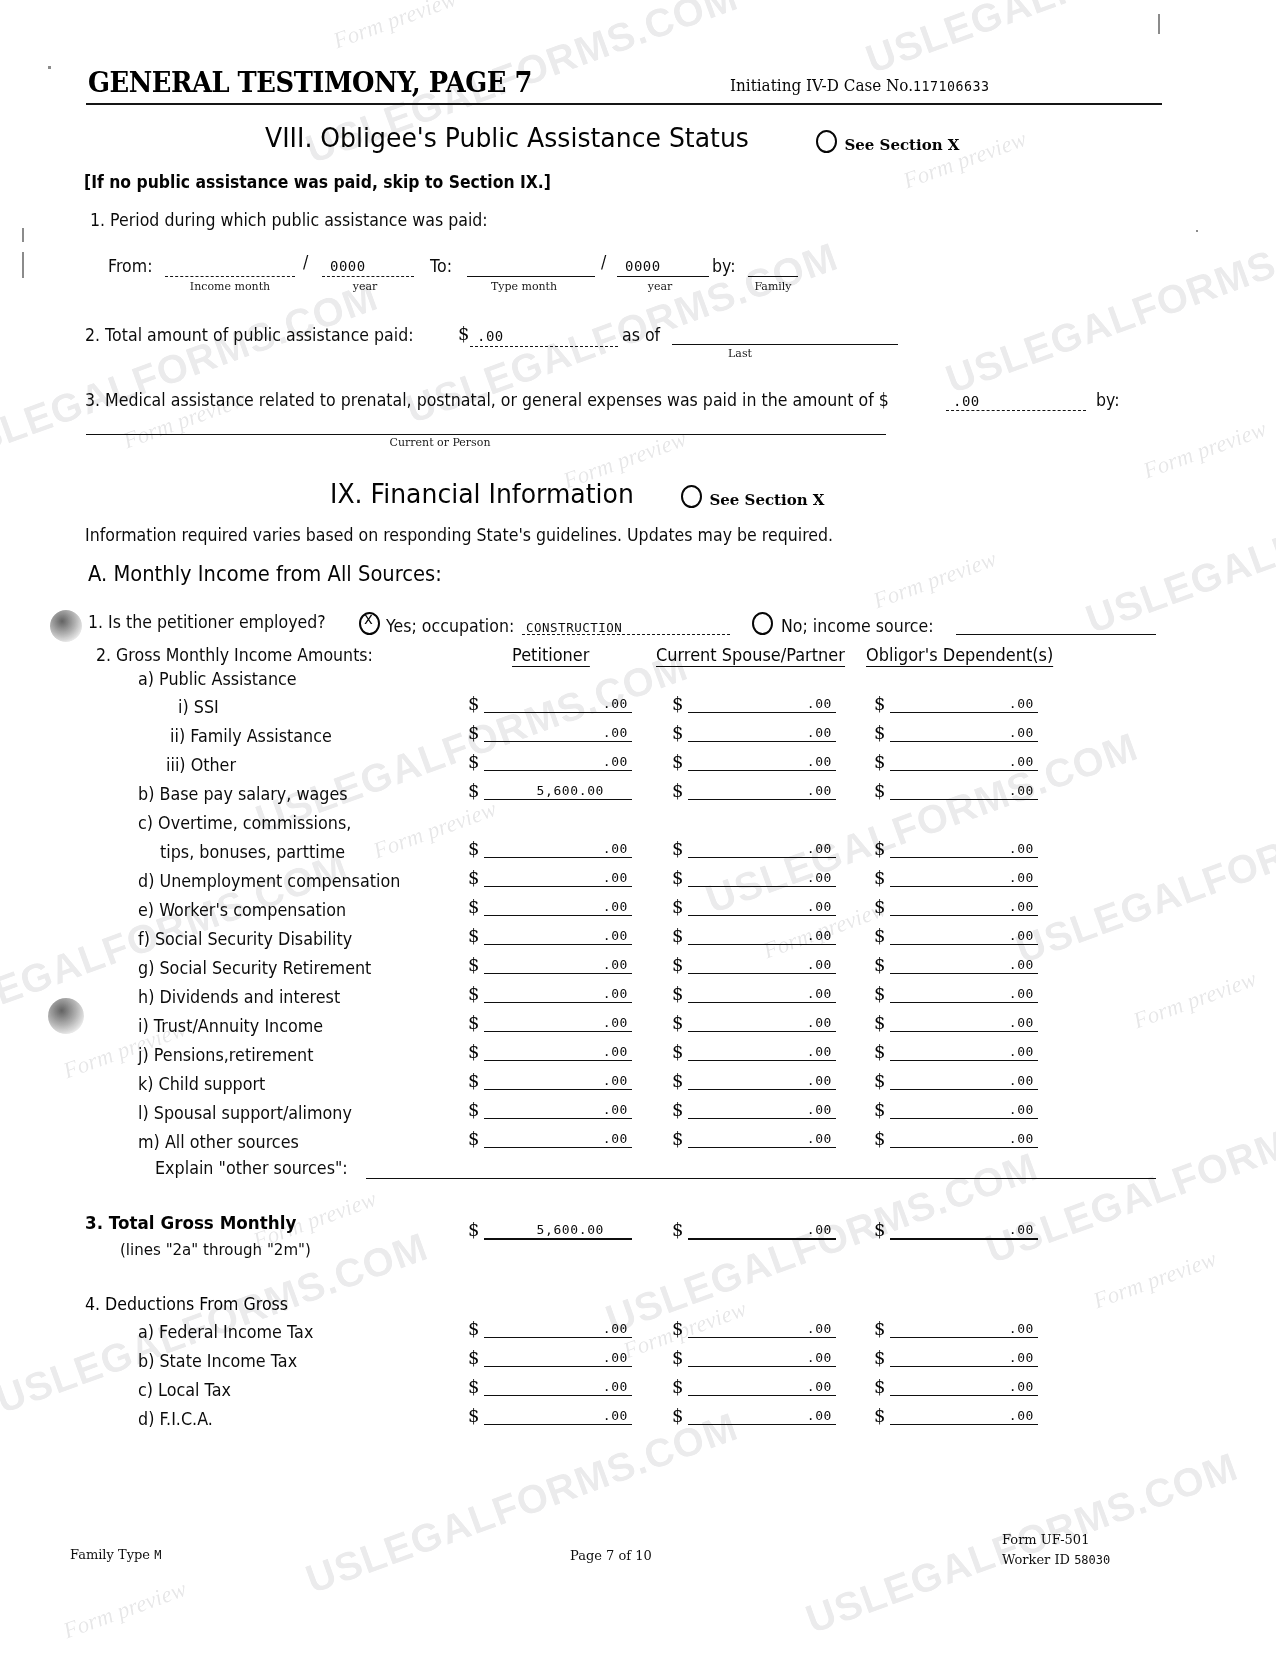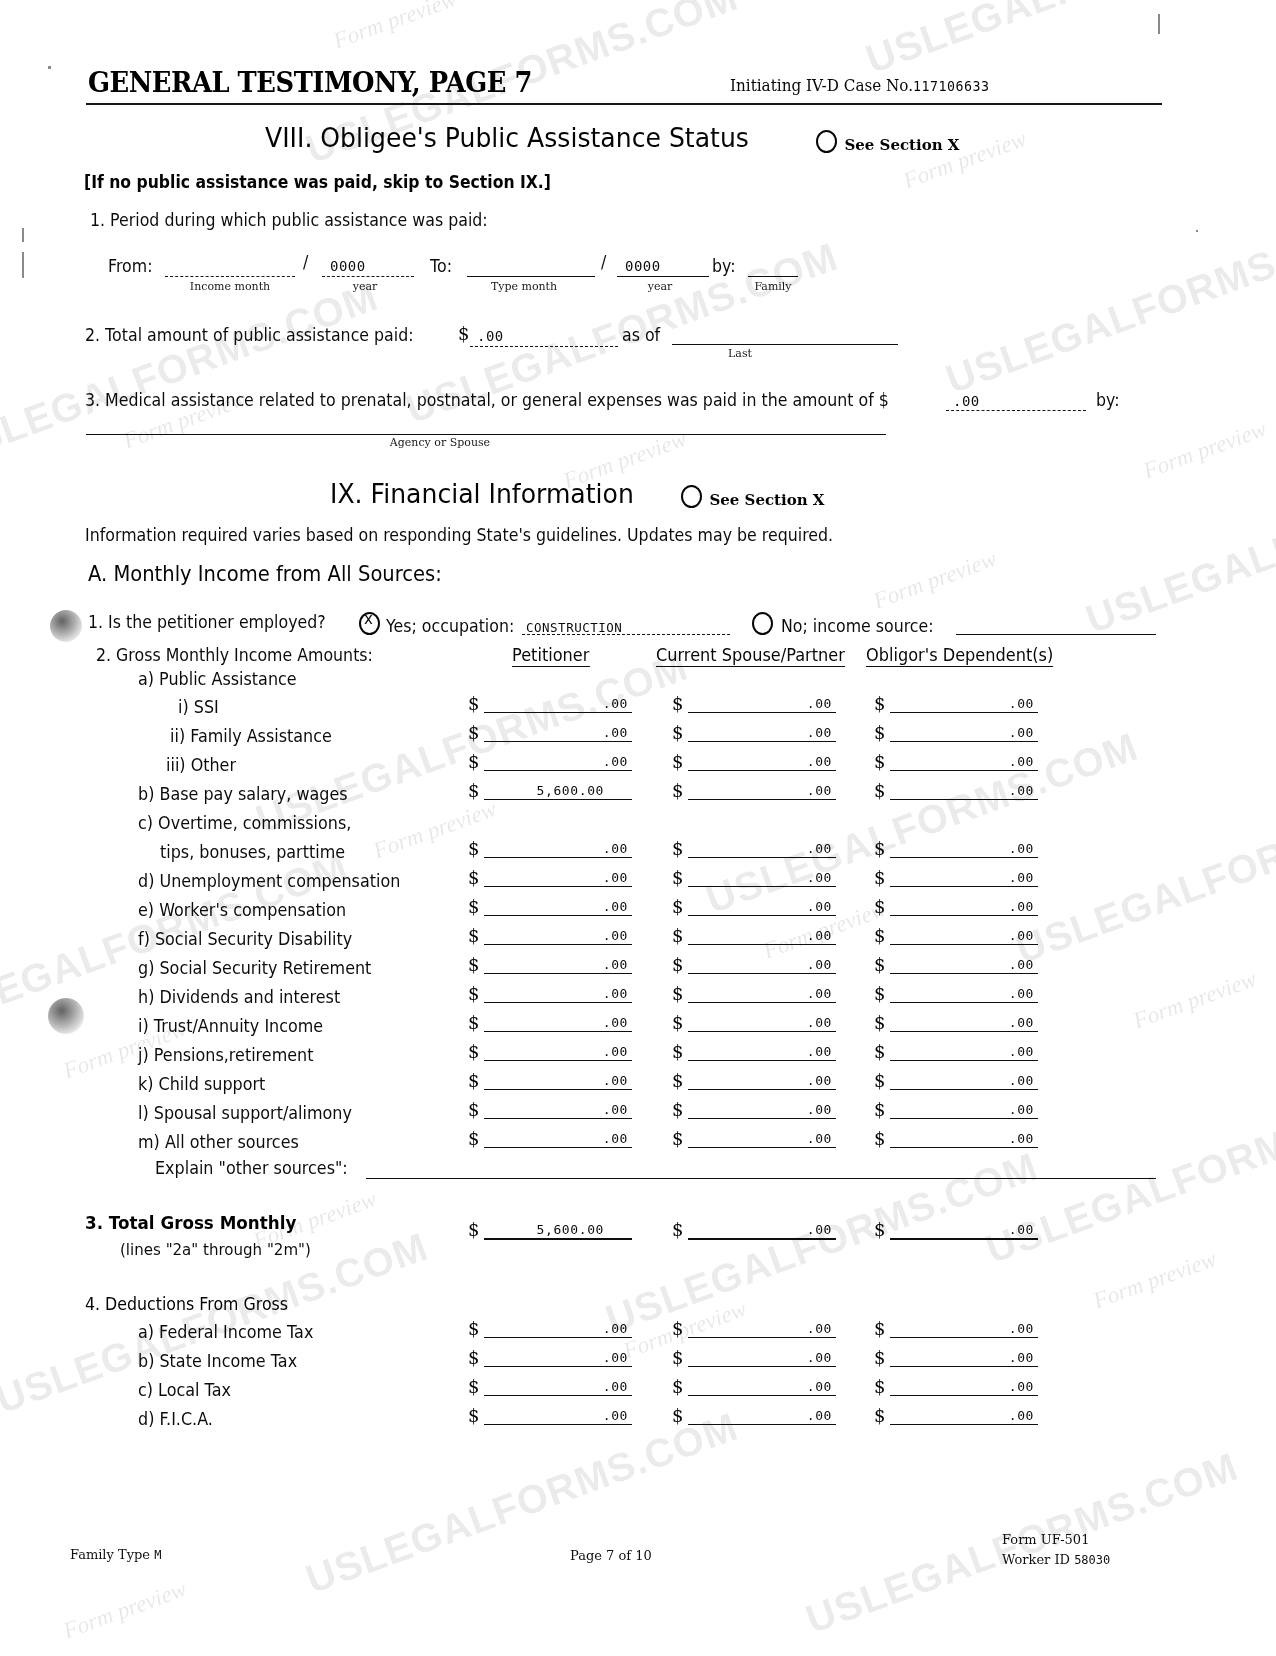--- a/index.html
+++ b/index.html
@@ -318,21 +318,21 @@
     <div class="line dashed" style="left:470px; top:346px; width:148px;"></div>
     <div class="abs body-line" style="left:622px; top:325px;">as of</div>
     <div class="line" style="left:672px; top:344px; width:226px;"></div>
     <div class="abs tiny-label" style="left:710px; top:347px; width:60px;">Last</div>
 
     <div class="abs body-line" style="left:85px; top:390px;">3. Medical assistance related to prenatal, postnatal, or general expenses was paid in the amount of $</div>
     <div class="abs mono-val" style="left:953px; top:393px;">.00</div>
     <div class="line dashed" style="left:946px; top:410px; width:140px;"></div>
     <div class="abs body-line" style="left:1096px; top:390px;">by:</div>
     <div class="line" style="left:86px; top:434px; width:800px;"></div>
-    <div class="abs tiny-label" style="left:330px; top:436px; width:220px;">Agency or Spouse</div>
+    <div class="abs tiny-label" style="left:330px; top:436px; width:220px;">Current or Person</div>
 
     <div class="abs sec-head" style="left:330px; top:478px;">IX. Financial Information</div>
     <div class="abs" style="left:681px; top:485px;">
       <span class="radio"></span>
       <span class="see-sec" style="margin-left:3px;">See Section X</span>
     </div>
 
     <div class="abs body-line" style="left:85px; top:525px;">Information required varies based on responding State's guidelines.  Updates may be required.</div>
 
     <div class="abs sec-head" style="left:88px; top:562px; font-size:21px;">A.  Monthly Income from All Sources:</div>

